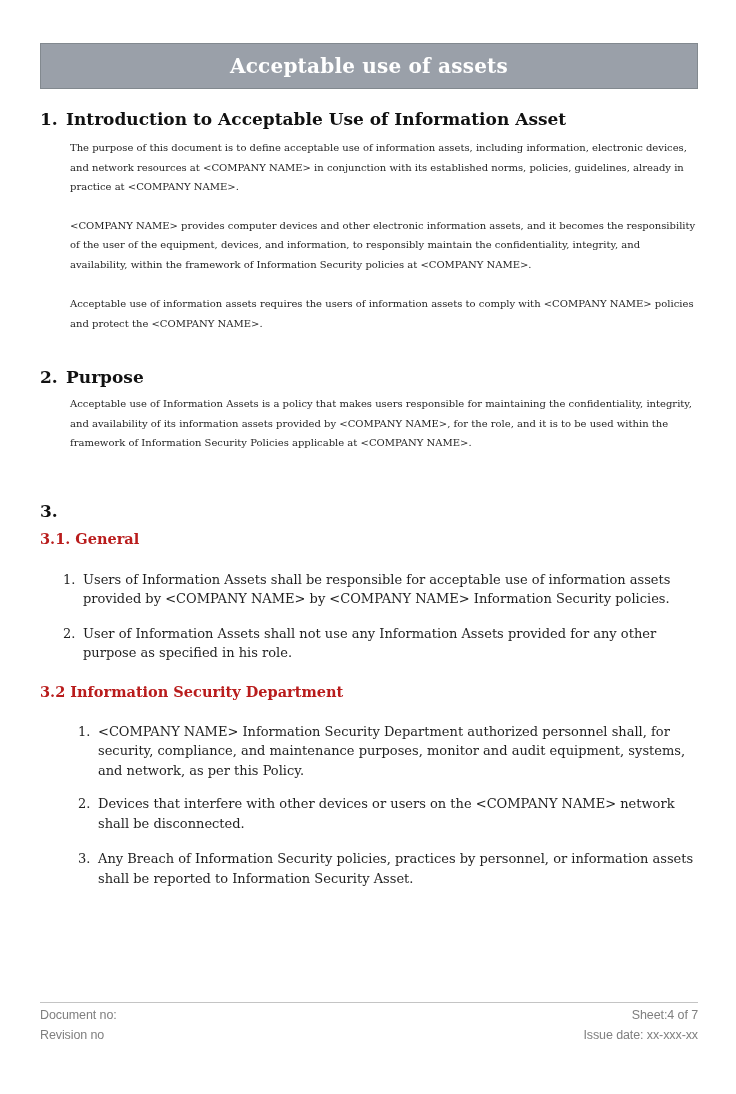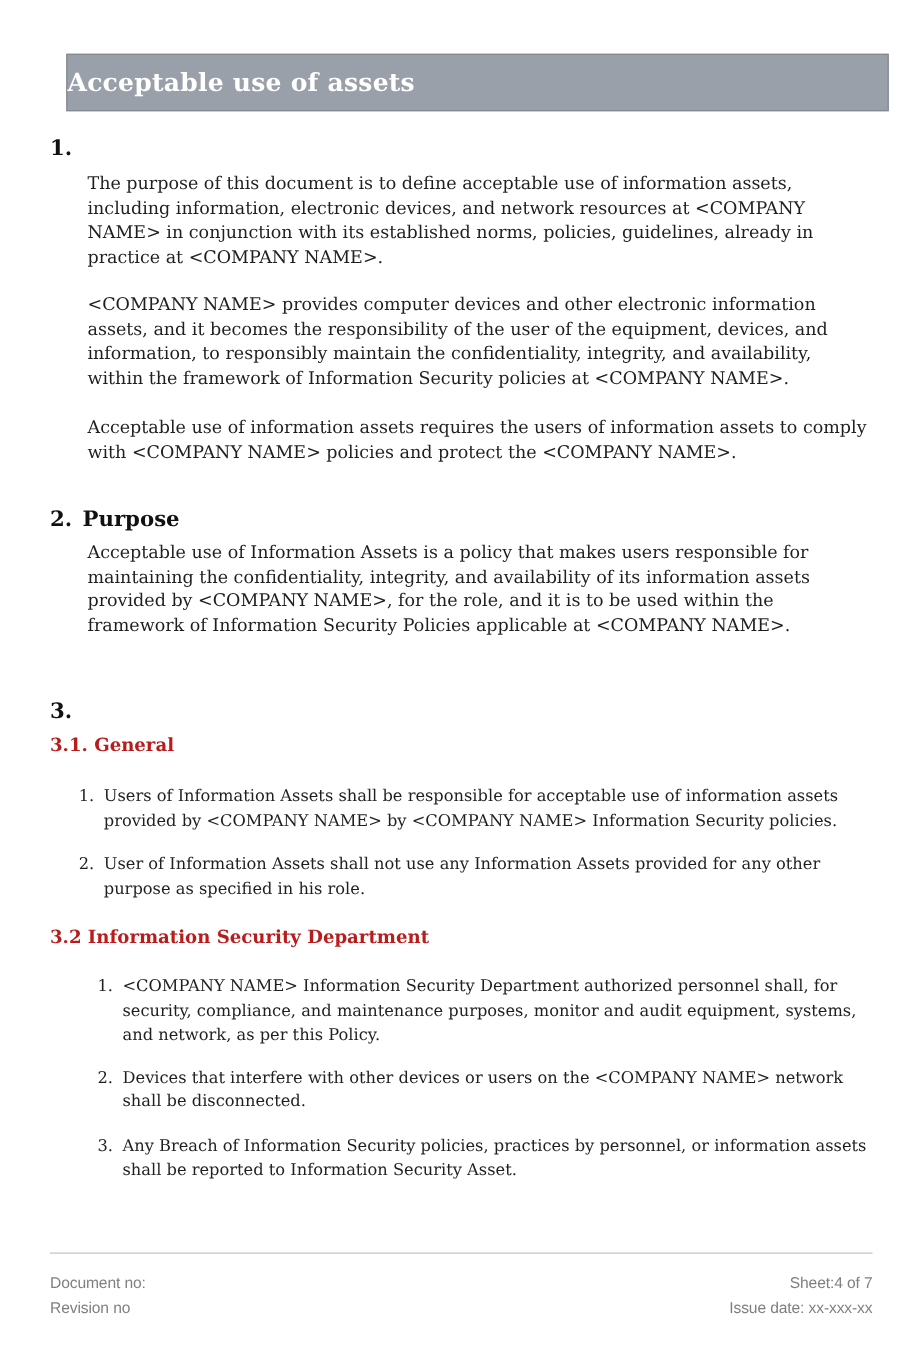--- a/index.html
+++ b/index.html
@@ -13,27 +13,28 @@
     overflow: hidden;
   }
   .page {
     position: absolute;
     inset: 0;
     background: #ffffff;
   }
   .title-bar {
     position: absolute;
     top: 43px;
-    left: 53px;
+    left: 40px;
     width: 658px;
     height: 46px;
     background: #9aa0a9;
     border: 1px solid #82898f;
     display: flex;
     align-items: center;
+    justify-content: center;
   }
   .title-bar .title-text {
     color: #ffffff;
     font-size: 20px;
     font-weight: bold;
     letter-spacing: 0.2px;
   }
   .content {
     position: absolute;
     top: 108px;
@@ -50,21 +51,21 @@
   h1.sec-heading .num { width: 26px; flex: none; }
   h2.sub-heading {
     font-size: 14.5px;
     font-weight: bold;
     color: #b91c1c;
     line-height: 20px;
   }
   p.para {
     margin-left: 30px;
     width: 628px;
-    font-size: 14px;
+    font-size: 10px;
     line-height: 19.5px;
   }
   .list-item {
     display: flex;
     font-size: 13px;
     line-height: 19.5px;
   }
   .list-item .li-num { width: 20px; flex: none; }
   .list-item.level1 { margin-left: 23px; }
   .list-item.level1 .li-text { width: 615px; }
@@ -84,21 +85,21 @@
   .mt15 { margin-top: 15px; }
   .mt14 { margin-top: 14px; }
   .mt16 { margin-top: 16px; }
 
   .footer {
     position: absolute;
     top: 1002px;
     left: 40px;
     width: 658px;
     border-top: 1px solid #c4c4c4;
-    padding-top: 13px;
+    padding-top: 2px;
     display: flex;
     justify-content: space-between;
     font-family: "Liberation Sans", sans-serif;
     font-size: 12.5px;
     color: #7f7f7f;
     letter-spacing: -0.1px;
   }
   .footer .col { line-height: 20px; }
   .footer .col.right { text-align: right; }
 </style>
@@ -108,20 +109,21 @@
 <div class="page">
 
   <div class="title-bar">
     <span class="title-text">Acceptable use of assets</span>
   </div>
 
   <div class="content">
 
     <h1 class="sec-heading">
       <span class="num">1.</span>
+      <span class="htext">Introduction to Acceptable Use of Information Asset</span>
     </h1>
     <p class="para mt7">The purpose of this document is to define acceptable use of information assets, including information, electronic devices, and network resources at &lt;COMPANY NAME&gt; in conjunction with its established norms, policies, guidelines, already in practice at &lt;COMPANY NAME&gt;.</p>
     <p class="para mt19">&lt;COMPANY NAME&gt; provides computer devices and other electronic information assets, and it becomes the responsibility of the user of the equipment, devices, and information, to responsibly maintain the confidentiality, integrity, and availability, within the framework of Information Security policies at &lt;COMPANY NAME&gt;.</p>
     <p class="para mt20">Acceptable use of information assets requires the users of information assets to comply with &lt;COMPANY NAME&gt; policies and protect the &lt;COMPANY NAME&gt;.</p>
 
     <h1 class="sec-heading mt33">
       <span class="num">2.</span>
       <span class="htext">Purpose</span>
     </h1>
     <p class="para mt5">Acceptable use of Information Assets is a policy that makes users responsible for maintaining the confidentiality, integrity, and availability of its information assets provided by &lt;COMPANY NAME&gt;, for the role, and it is to be used within the framework of Information Security Policies applicable at &lt;COMPANY NAME&gt;.</p>

